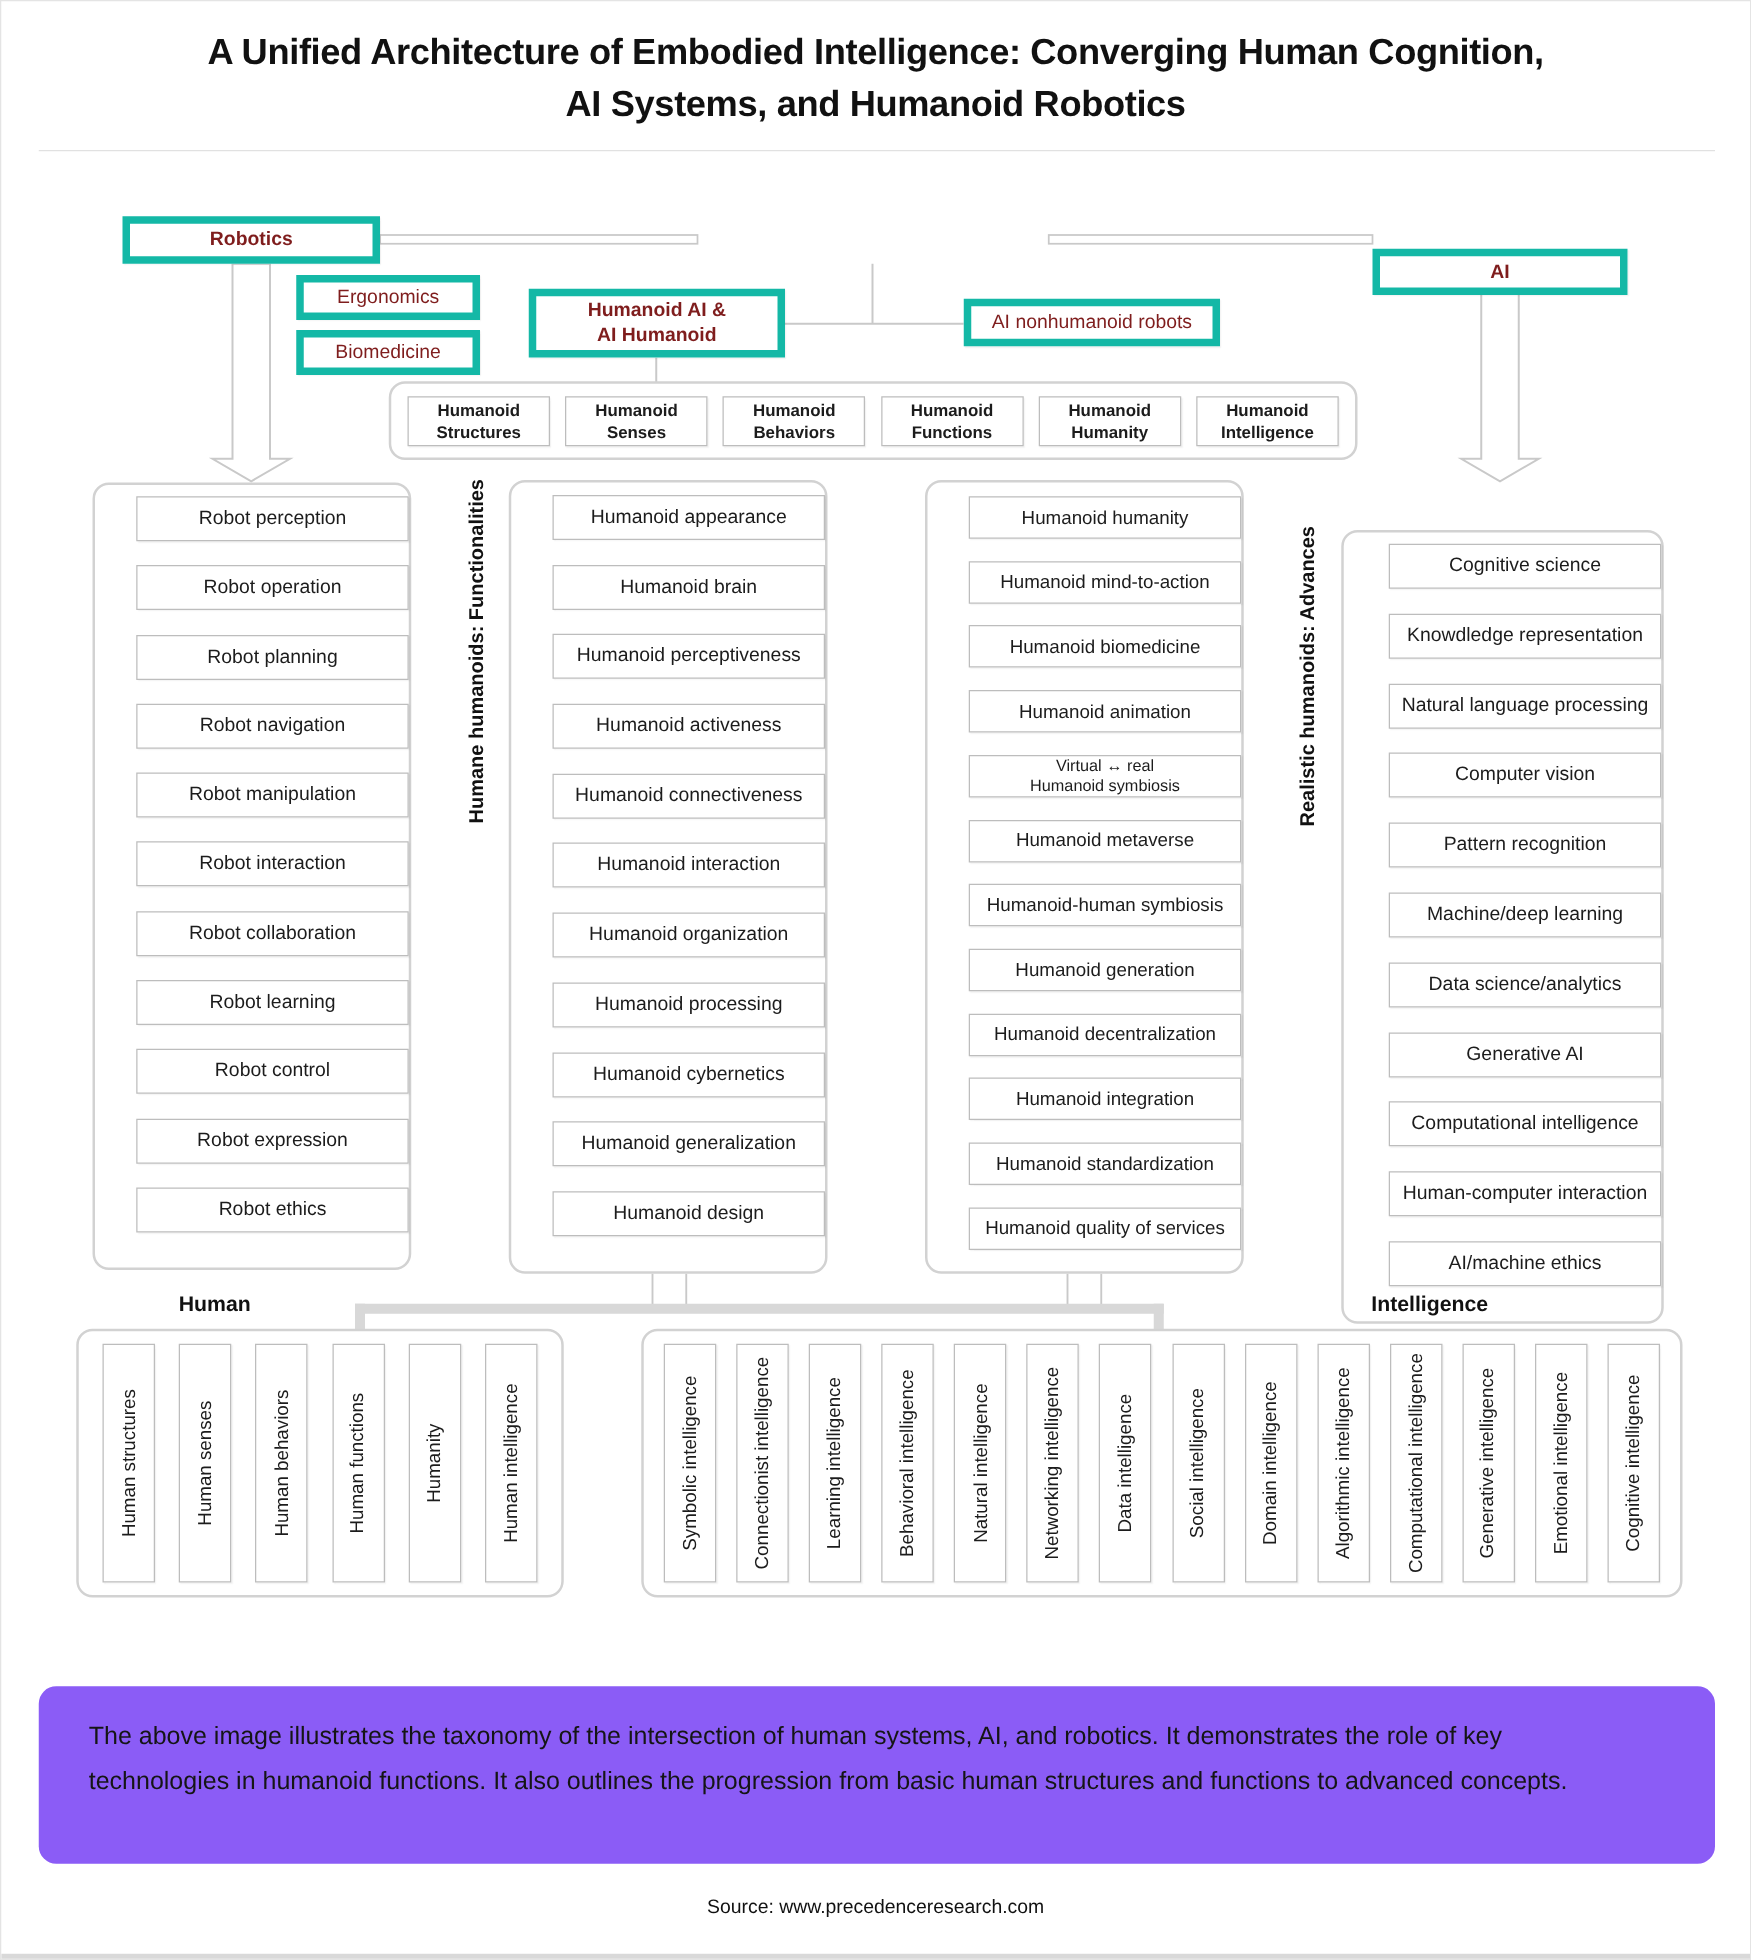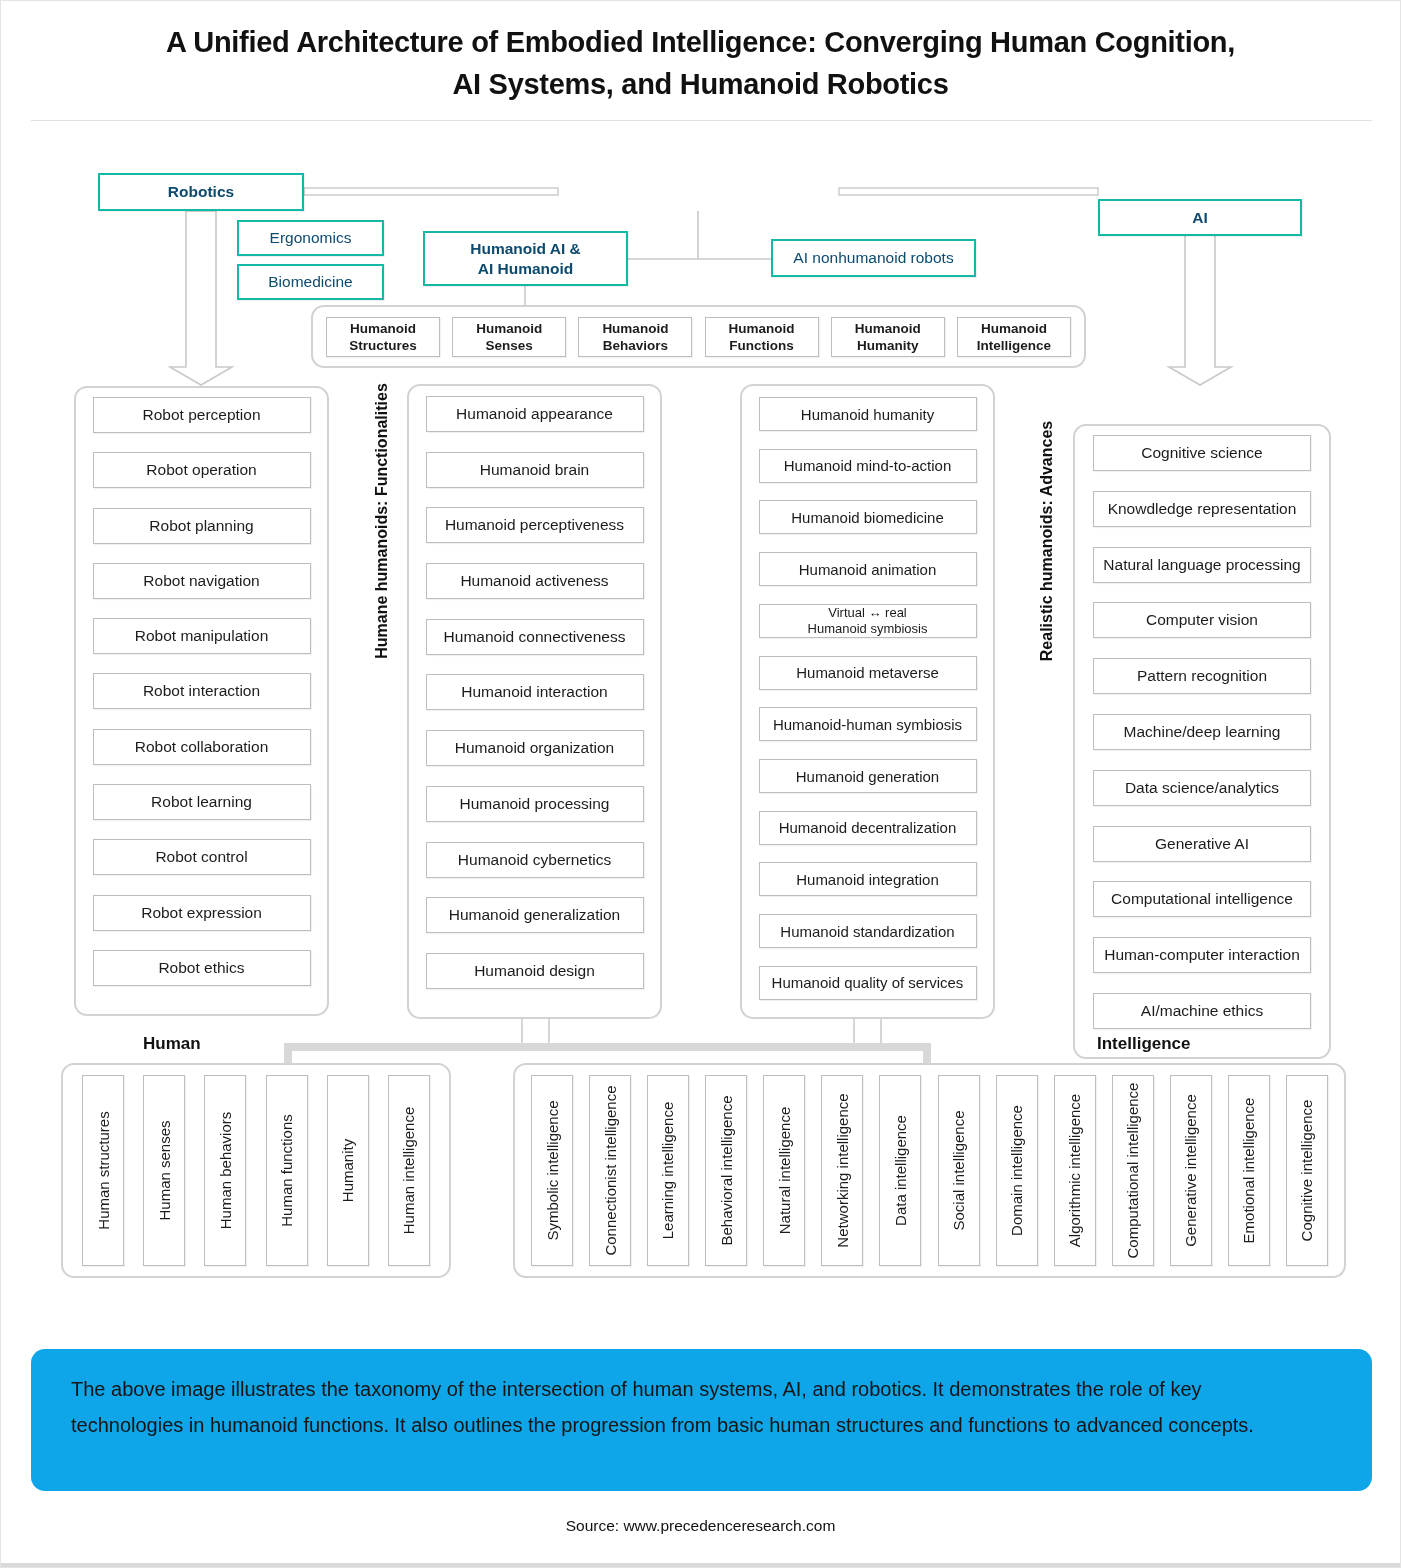--- a/index.html
+++ b/index.html
@@ -5,40 +5,40 @@
   html,body{margin:0;padding:0;background:#fff;}
   body{font-family:"Liberation Sans","DejaVu Sans",sans-serif;color:#1c1c1c;}
   .frame{position:relative;width:1401px;height:1568px;background:#ffffff;border:1px solid #e4e4e4;box-sizing:border-box;overflow:hidden;}
   svg.wires{position:absolute;left:0;top:0;z-index:0;}
   .layer{position:absolute;left:0;top:0;width:100%;height:100%;z-index:1;pointer-events:none;}
   .layer *{pointer-events:auto;}
 
   .page-title{position:absolute;top:20px;left:0;width:100%;text-align:center;font-size:29px;line-height:42px;font-weight:700;letter-spacing:-0.3px;color:#111;white-space:pre-line;}
   .rule{position:absolute;top:119px;left:30px;width:1341px;border-top:1px solid #e1e1e1;}
 
-  .box{position:absolute;background:#fff;border:2px solid #14b8a6;box-shadow:1px 1px 1px rgba(0,0,0,0.06);display:flex;align-items:center;justify-content:center;text-align:center;font-size:15.5px;color:#0c4a6e;box-sizing:border-box;white-space:pre-line;}
+  .box{position:absolute;background:#fff;border:6px solid #14b8a6;box-shadow:1px 1px 1px rgba(0,0,0,0.06);display:flex;align-items:center;justify-content:center;text-align:center;font-size:15.5px;color:#7f1d1d;box-sizing:border-box;white-space:pre-line;}
   .bold{font-weight:700;}
 
   .container{position:absolute;border:2px solid #d2d2d2;border-radius:13px;box-sizing:border-box;background:transparent;}
-  .col{display:flex;flex-direction:column;align-items:center;justify-content:space-between;}
+  .col{display:flex;flex-direction:column;align-items:flex-end;justify-content:space-between;}
   .item{width:218px;height:36px;border:1px solid #bdbdbd;background:#fff;box-shadow:1px 1px 1px rgba(0,0,0,0.05);display:flex;align-items:center;justify-content:center;text-align:center;font-size:15.5px;white-space:pre-line;box-sizing:border-box;}
   .col3 .item{height:34px;font-size:15px;}
   .item.multiline{font-size:13px;line-height:16px;}
 
   .types{display:flex;align-items:center;justify-content:space-between;padding:0 13px;}
   .type-box{width:114px;height:40px;border:1px solid #bdbdbd;background:#fff;box-shadow:1px 1px 1px rgba(0,0,0,0.05);display:flex;align-items:center;justify-content:center;text-align:center;font-weight:700;font-size:13.5px;line-height:17px;white-space:pre-line;box-sizing:border-box;}
 
   .vlabel{position:absolute;width:280px;text-align:center;font-weight:700;font-size:16px;color:#111;transform:rotate(-90deg);white-space:nowrap;}
   .group-label{position:absolute;font-weight:700;font-size:17px;color:#111;}
 
   .vgroup{display:flex;align-items:center;justify-content:space-evenly;}
   .vbox{width:42px;height:191px;border:1px solid #bdbdbd;background:#fff;box-shadow:1px 1px 1px rgba(0,0,0,0.05);display:flex;align-items:center;justify-content:center;box-sizing:border-box;}
   .vbox span{transform:rotate(-90deg);white-space:nowrap;font-size:15px;color:#1c1c1c;}
 
-  .caption{position:absolute;left:30px;top:1348px;width:1341px;height:142px;background:#0ea5e9;border-radius:14px;box-sizing:border-box;padding:22px 70px 0 40px;font-size:20px;line-height:36px;color:#151515;}
+  .caption{position:absolute;left:30px;top:1348px;width:1341px;height:142px;background:#8b5cf6;border-radius:14px;box-sizing:border-box;padding:22px 70px 0 40px;font-size:20px;line-height:36px;color:#151515;}
   .source{position:absolute;top:1516px;left:0;width:100%;text-align:center;font-size:15.5px;color:#111;}
   .bottom-strip{position:absolute;left:0;top:1562px;width:100%;height:6px;background:#d9d9d9;}
 </style>
 </head>
 <body>
 
 <div class="frame">
 
   <svg class="wires" width="1401" height="1568" viewBox="0 0 1401 1568">
 

